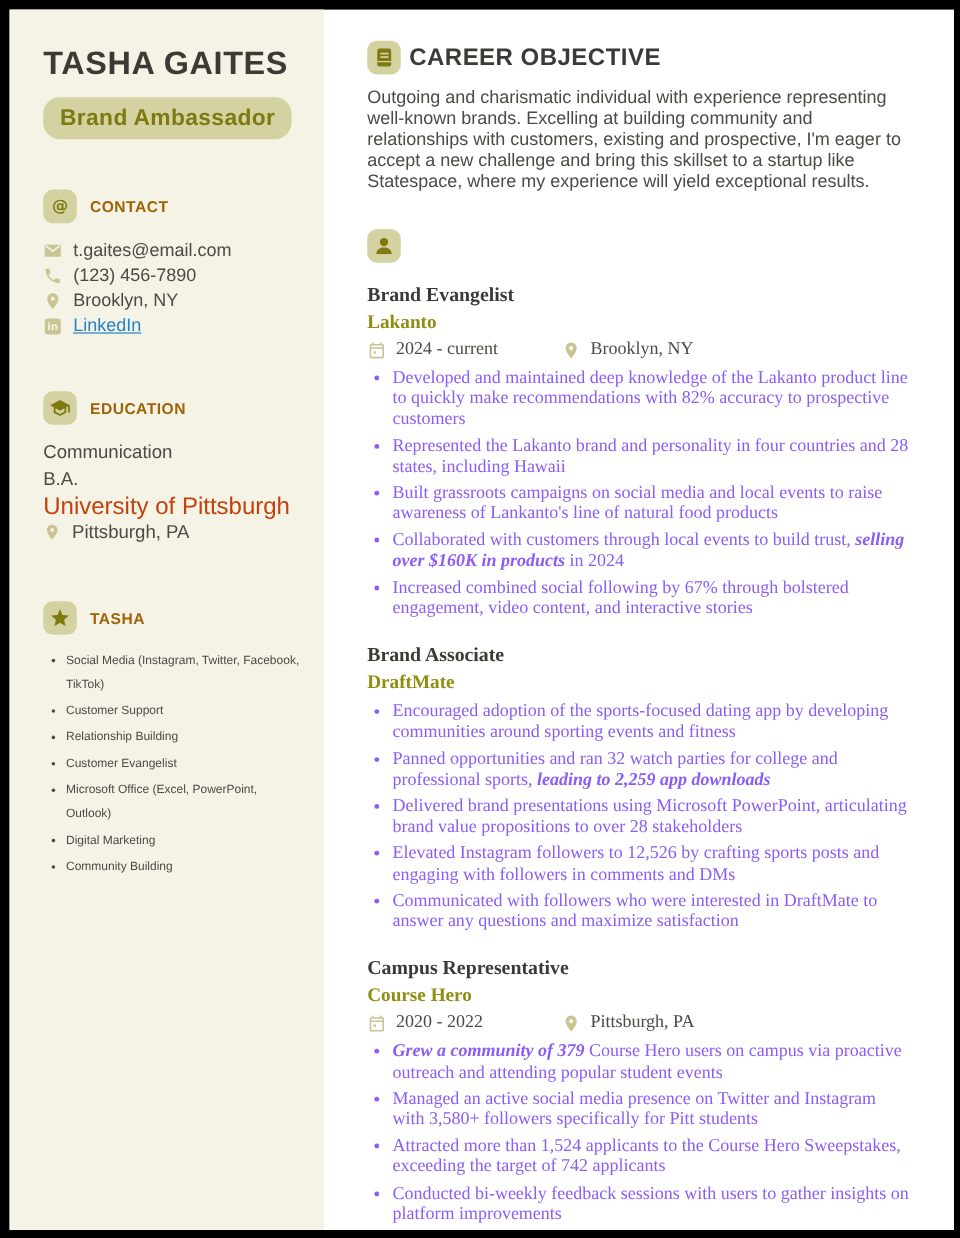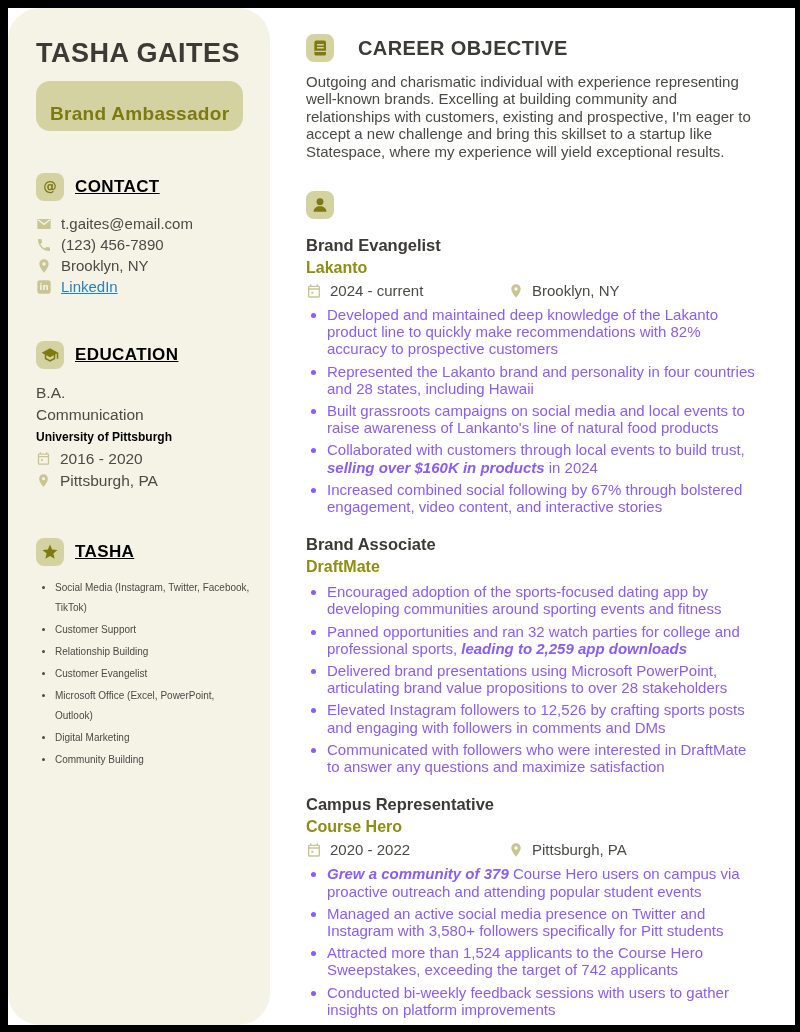--- a/index.html
+++ b/index.html
@@ -8,70 +8,69 @@
 
   .page {
     position:absolute; left:8px; top:8px; width:787px; height:1017px;
     background:#ffffff; display:flex;
   }
 
   
   .sidebar {
     width:262px; flex:0 0 262px; background:#f4f3e6;
     padding:30px 18px 20px 28px;
-    border-radius:32px;
   }
   .name {
     font-size:27px; font-weight:800; color:#3b3a35; letter-spacing:.5px;
   }
   .pill {
-    display:inline-block; margin-top:12px; padding:22px 14px 6px;
+    display:inline-block; margin-top:12px; padding:7px 14px 6px;
     background:#d5d2a2; color:#7d7a12; border-radius:14px;
     font-size:19px; font-weight:800; letter-spacing:.3px;
   }
   .s-head { display:flex; align-items:center; gap:11px; }
   .s-head-label {
-    font-size:17px; font-weight:800; color:#000000; letter-spacing:.4px;text-decoration:underline;
+    font-size:13px; font-weight:800; color:#a16207; letter-spacing:.4px;
   }
   .chip {
     width:28px; height:28px; flex:0 0 28px; border-radius:8px;
     background:#d5d2a2; color:#7d7a12;
     display:flex; align-items:center; justify-content:center;
   }
   .chip svg { width:18px; height:18px; display:block; }
 
   .sec-contact { margin-top:42px; }
   .contact-list { margin-top:12px; }
   .contact-row { display:flex; align-items:center; gap:9px; min-height:21px; font-size:15px; color:#4b4a45; }
   .c-ic { width:16px; height:16px; flex:0 0 16px; color:#c9c593; display:flex; }
   .c-ic svg { width:16px; height:16px; display:block; }
   a.link { color:#2383c5; text-decoration:underline; cursor:pointer; }
 
   .sec-education { margin-top:44px; }
   .edu-block { margin-top:13px; font-size:15.5px; color:#4b4a45; line-height:22px; }
-  .edu-school { color:#000000; font-weight:700; font-size:12px; }
+  .edu-school { color:#c2410c; font-weight:400; font-size:20px; }
   .mini-row { display:flex; align-items:center; gap:8px; }
   .mini-row .c-ic svg { width:15px; height:15px; }
 
   .sec-skills { margin-top:46px; }
   .skills-list { margin-top:12px; padding-left:19px; }
   .skills-list li { font-size:10px; color:#4b4a45; line-height:20px; margin-bottom:2px; }
 
   
   .main { flex:1; padding:26px 36px 0 36px; }
-  .m-head { display:flex; align-items:center; gap:24px; }
+  .m-head { display:flex; align-items:center; gap:7px; }
   .m-head-label { font-size:20px; font-weight:800; color:#3b3a35; letter-spacing:.4px; }
   .objective-text { margin-top:11px; font-size:15px; line-height:17.4px; color:#4b4a45; }
 
   .sec-work { margin-top:31px; }
-  .job { margin-top:17px; }
+  .job { margin-top:17px;font-family:Liberation Serif, serif; }
   .job + .job { margin-top:20px; }
   .job-title { font-size:16.5px; font-weight:700; color:#3b3a35; }
   .job-company { margin-top:4px; font-size:16px; font-weight:700; color:#8f8e10; }
-  .job-meta { margin-top:5px; display:flex; align-items:center; font-size:15px; color:#4b4a45;gap:40px; }
+  .job-meta { margin-top:5px; display:flex; align-items:center; font-size:15px; color:#4b4a45; }
   .meta-date { display:flex; align-items:center; gap:8px; width:162px; }
   .meta-loc { display:flex; align-items:center; gap:8px; }
   .m-ic { color:#c9c593; display:flex; align-items:center; }
   .m-ic svg { width:16px; height:16px; display:block; }
   .bullets { margin-top:7px; padding-left:21px; }
   .bullets li { font-size:15px; line-height:17.2px; color:#8b5cf6; margin-bottom:5px; }
   .bullets li strong em { font-weight:700; font-style:italic; }
 </style>
 </head>
 <body>
@@ -132,31 +131,23 @@
     <div class="sec-education">
       <div class="s-head">
         <span class="chip">
             <svg viewBox="0 0 24 24" fill="currentColor" xmlns="http://www.w3.org/2000/svg">
               <path d="M12 3L1 9l4 2.18v6L12 21l7-3.82v-6l2-1.09V17h2V9L12 3zm5 12.99l-5 2.73-5-2.73v-3.72L12 15l5-2.73v3.72z"></path>
             </svg>
           </span>
         <span class="s-head-label">EDUCATION</span>
       </div>
       <div class="edu-block">
+        <div>Communication</div>
         <div>B.A.</div>
-        <div>Communication</div>
         <div class="edu-school">University of Pittsburgh</div>
-        <div class="mini-row">
-          <span class="c-ic">
-              <svg viewBox="0 0 24 24" fill="currentColor" xmlns="http://www.w3.org/2000/svg">
-                <path d="M19 4h-1V2h-2v2H8V2H6v2H5c-1.11 0-2 .9-2 2v14c0 1.1.89 2 2 2h14c1.1 0 2-.9 2-2V6c0-1.1-.9-2-2-2zm0 16H5V10h14v10zM5 8V6h14v2H5zm3 5h3v3H8v-3z"></path>
-              </svg>
-            </span>
-          <span>2016 - 2020</span>
-        </div>
         <div class="mini-row">
           <span class="c-ic">
               <svg viewBox="0 0 24 24" fill="currentColor" xmlns="http://www.w3.org/2000/svg">
                 <path d="M12 2C8.13 2 5 5.13 5 9c0 5.25 7 13 7 13s7-7.75 7-13c0-3.87-3.13-7-7-7zm0 9.5a2.5 2.5 0 1 1 0-5 2.5 2.5 0 0 1 0 5z"></path>
               </svg>
             </span>
           <span>Pittsburgh, PA</span>
         </div>
       </div>
     </div>

